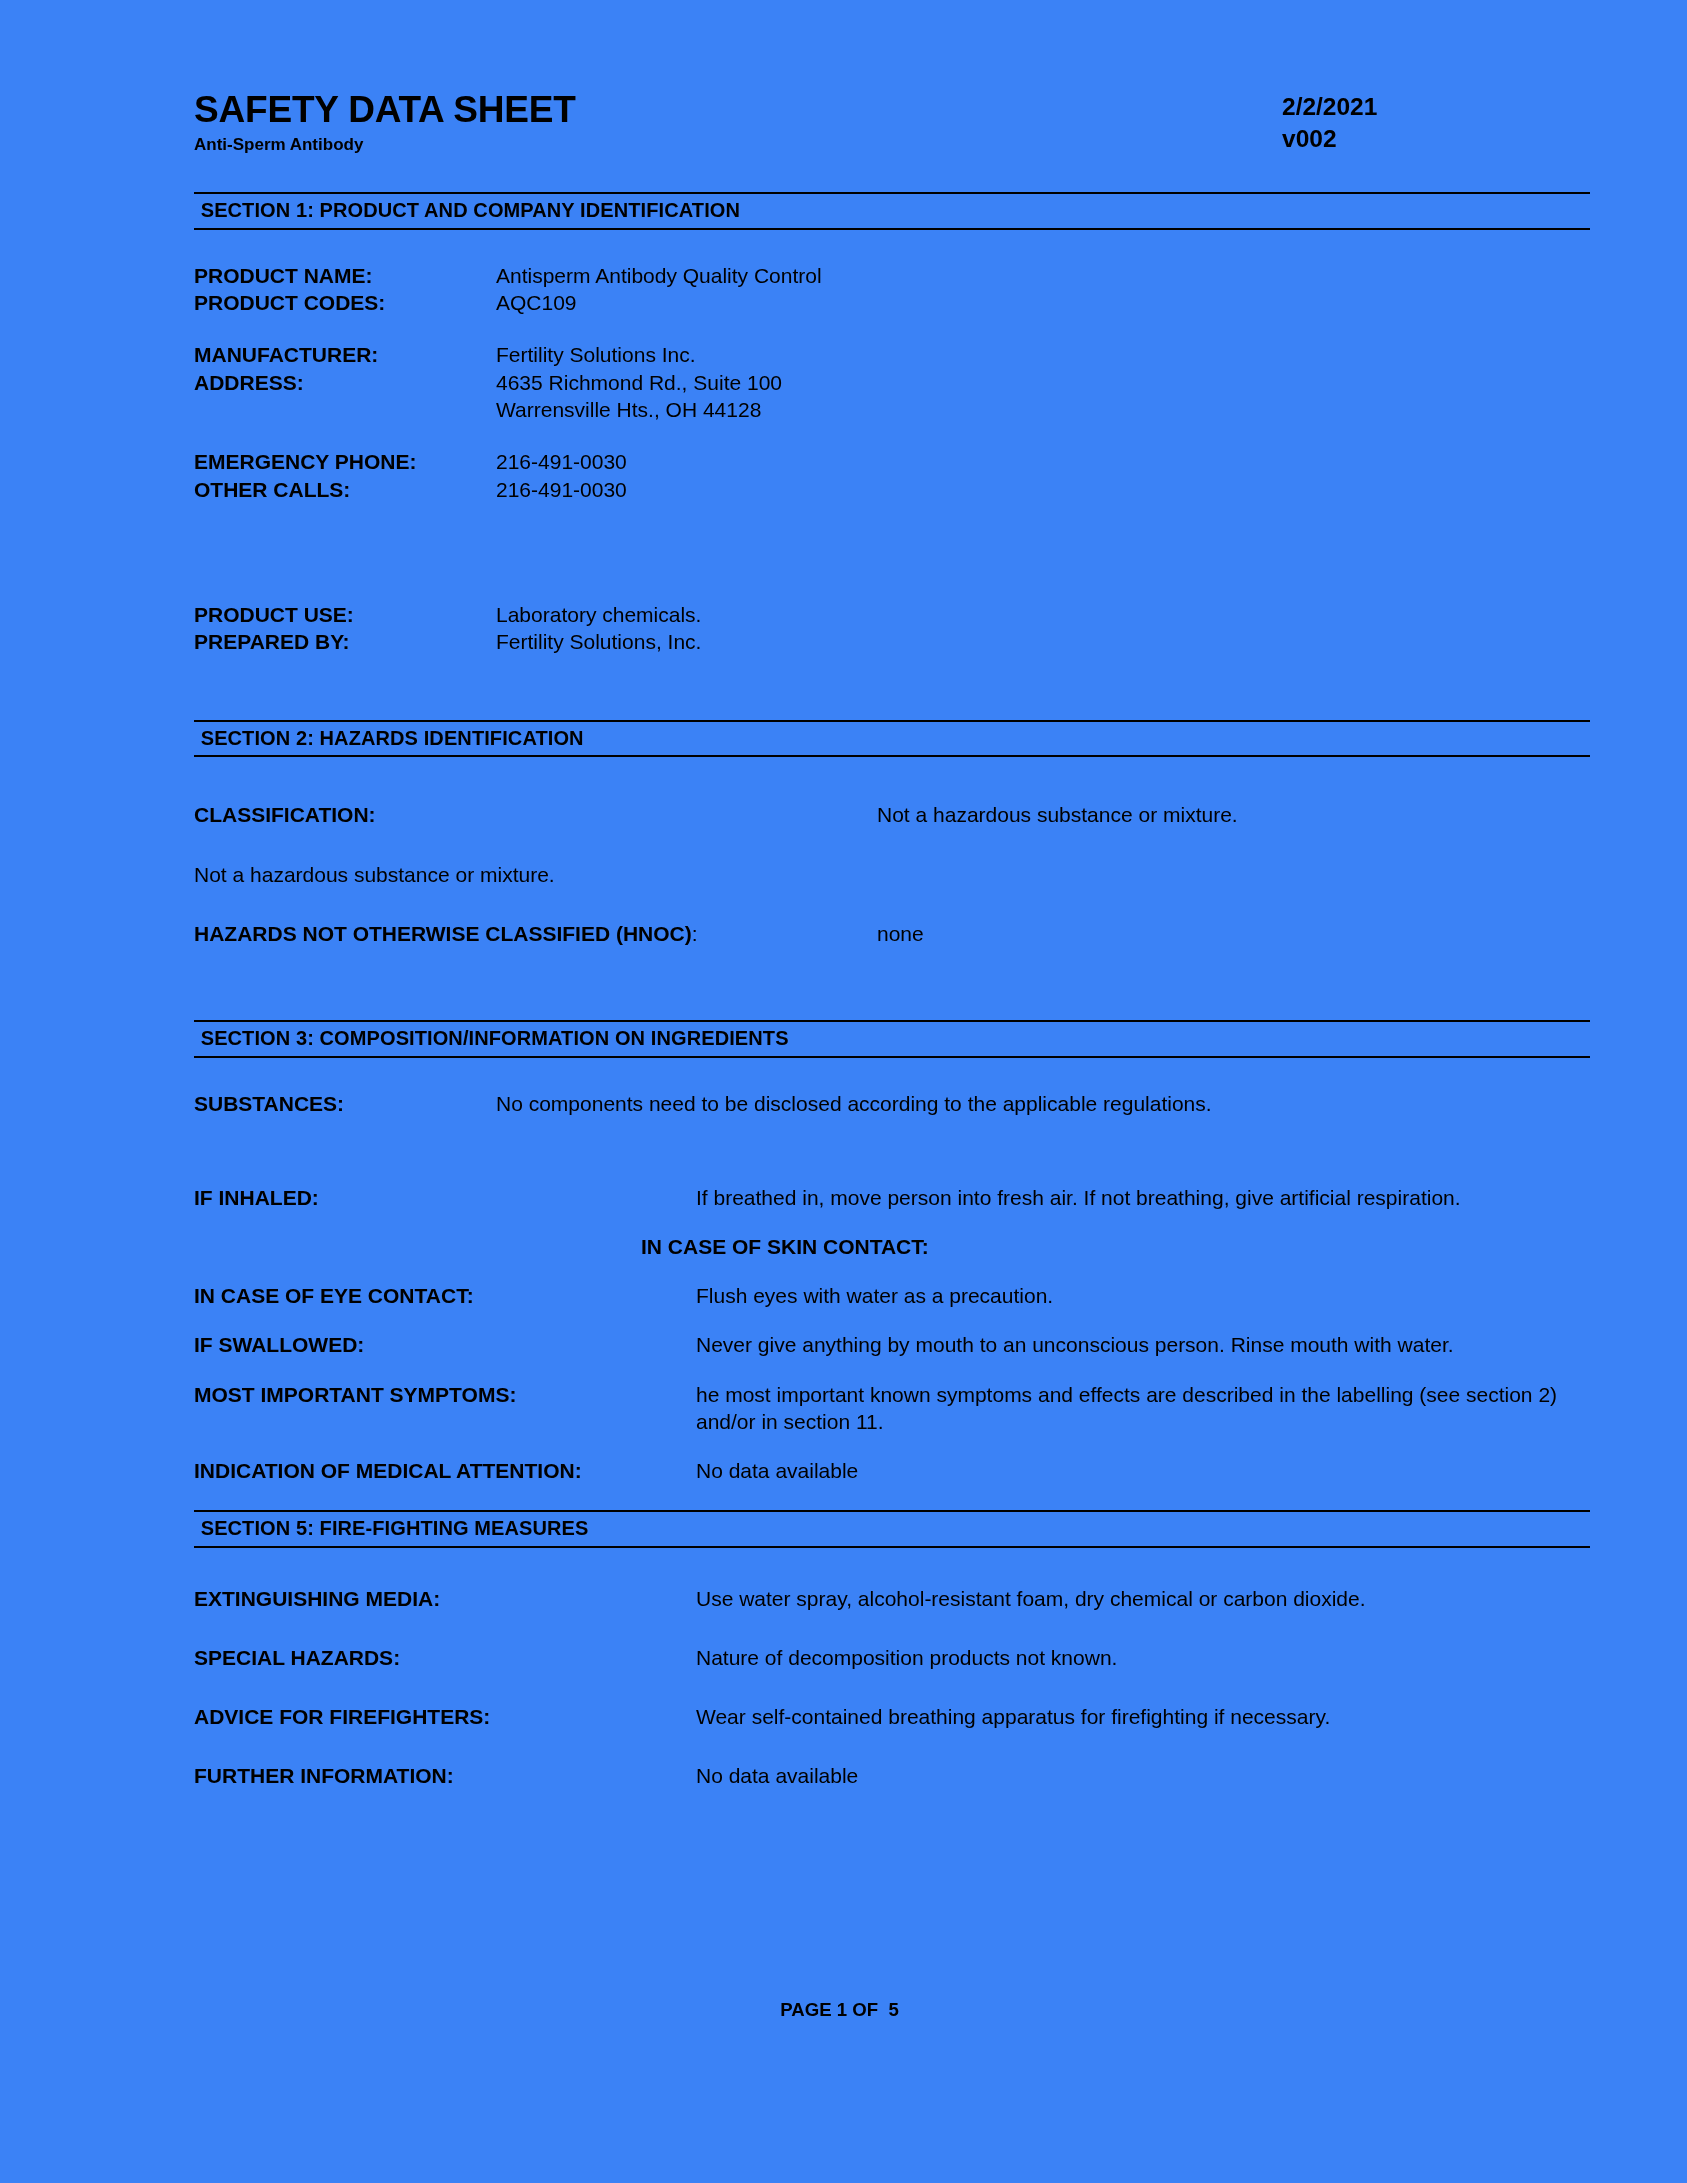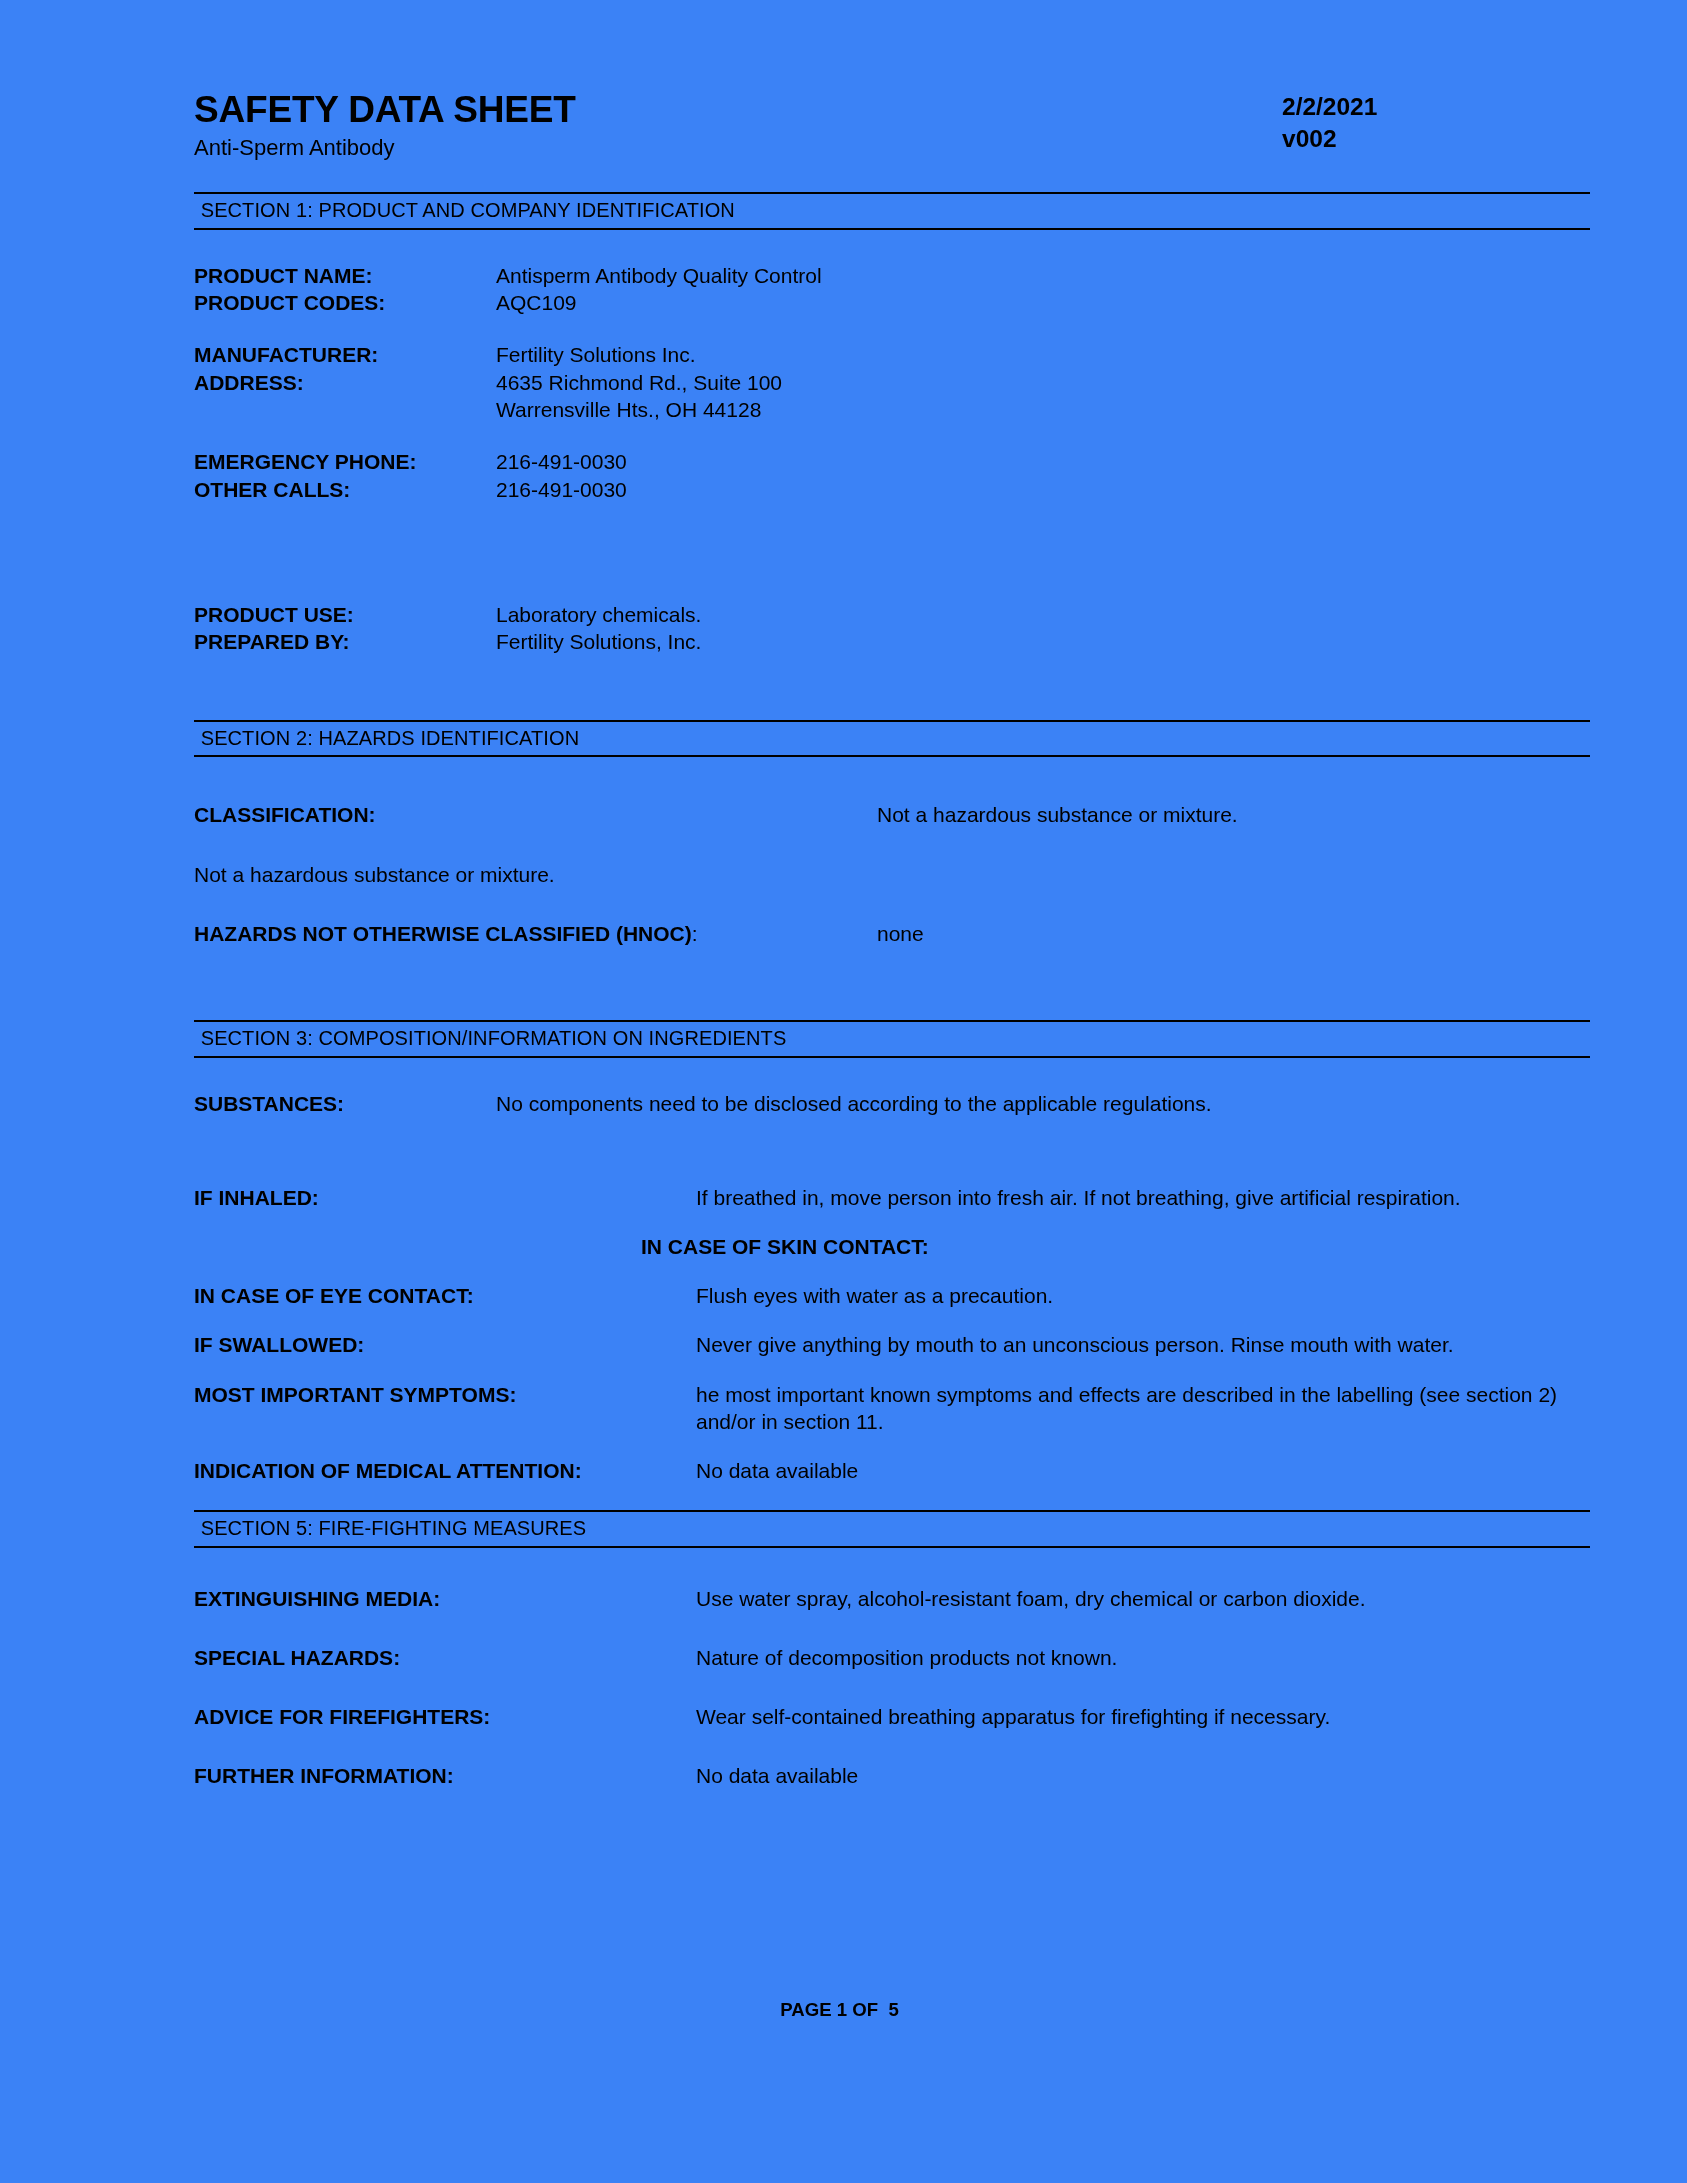--- a/index.html
+++ b/index.html
@@ -32,42 +32,42 @@
     padding-top: 91px;
     height: 101px;
   }
   .doc-title {
     font-size: 37px;
     font-weight: bold;
     line-height: 1.02;
     letter-spacing: -0.2px;
   }
   .doc-subtitle {
-    font-size: 22px;
-    font-weight: normal;
+    font-size: 17px;
+    font-weight: bold;
     line-height: 1.05;
     margin-top: 7.6px;
   }
   .header-right {
     position: absolute;
     left: 1088px;
     top: 91px;
     font-size: 24.5px;
     font-weight: bold;
     line-height: 1.32;
   }
   .header-right div { white-space: pre; }
 
   
   .section-bar {
     border-top: 2.5px solid #000;
     border-bottom: 2.5px solid #000;
     padding: 5px 0 5.9px 6.7px;
     font-size: 20px;
-    font-weight: normal;
+    font-weight: bold;
     letter-spacing: 0.1px;
     white-space: pre;
   }
 
   
   .rows { position: relative; }
   .row {
     display: flex;
     align-items: flex-start;
     font-size: 21px;

